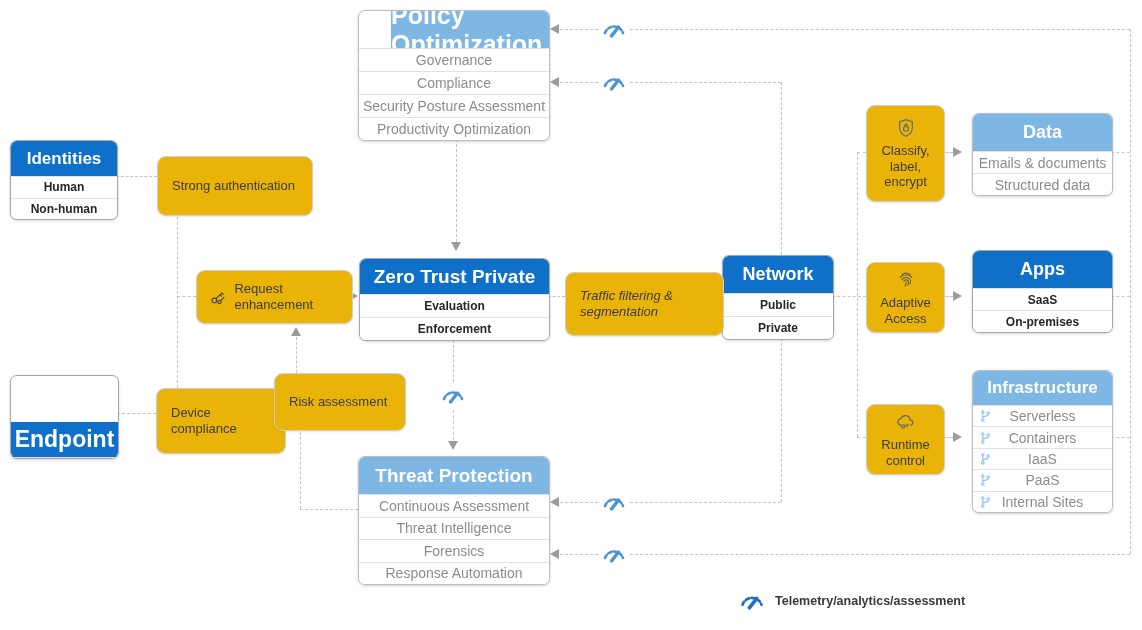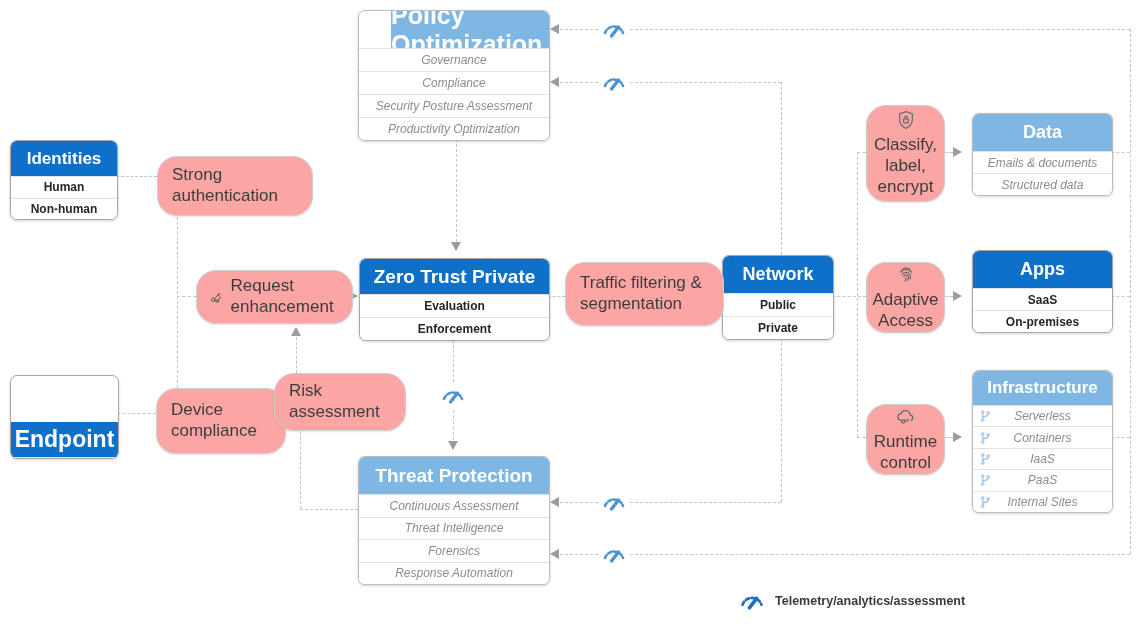--- a/index.html
+++ b/index.html
@@ -21,27 +21,27 @@
   
   .panel{position:absolute;display:flex;flex-direction:column;border-radius:7px;overflow:hidden;
          background:#fff;border:1px solid #a8a8a8;box-shadow:0 1px 3px rgba(0,0,0,.18);}
   .panel.light{border-color:#bdbdbd;}
   .panel-header{display:flex;align-items:center;justify-content:center;color:#fff;font-weight:bold;flex:0 0 auto;}
   .hdr-dark{background:#0e70c8;}
   .hdr-light{background:#7eb7e4;}
   .panel-row{flex:1 1 0;display:flex;align-items:center;justify-content:center;background:#fff;
              border-top:1px solid #e2e2e2;position:relative;}
   .rows-dark .panel-row{font-size:12px;font-weight:600;color:#262626;}
-  .rows-light .panel-row{font-size:12px;color:#8c8c8c;font-style:italic;}
+  .rows-light .panel-row{font-size:14px;color:#8c8c8c;}
   .row-icon{position:absolute;left:7px;top:50%;transform:translateY(-50%);display:flex;}
 
   
-  .lbox{position:absolute;background:#fca5a5;border:1px solid #cfcfcf;border-radius:20px;
+  .lbox{position:absolute;background:#eab308;border:1px solid #cfcfcf;border-radius:9px;
         box-shadow:0 1px 2px rgba(0,0,0,.10);display:flex;align-items:center;
-        color:#3d3d3d;font-size:17px;line-height:1.22;}
+        color:#3d3d3d;font-size:13px;line-height:1.22;}
   .lbox.pad{padding:6px 10px 6px 14px;}
   .lbox.center{flex-direction:column;justify-content:center;text-align:center;gap:4px;}
   .pre{white-space:pre-line;}
 
   
   .legend-item{position:absolute;display:flex;align-items:center;gap:9px;
                font-size:12.5px;font-weight:600;color:#3a3a3a;}
 </style>
 </head>
 <body>
@@ -246,21 +246,21 @@
   </div>
 
   <div class="lbox pad" style="left:156px;top:388px;width:104px;height:52px;">
     <span>Device compliance</span>
   </div>
 
   <div class="lbox pad" style="left:274px;top:373px;width:106px;height:44px;">
     <span>Risk assessment</span>
   </div>
 
-  <div class="lbox pad" style="left:565px;top:262px;width:133px;height:50px;">
+  <div class="lbox pad" style="left:565px;top:272px;width:133px;height:50px;font-style:italic;">
     <span>Traffic filtering &amp; segmentation</span>
   </div>
 
   <div class="lbox center" style="left:866px;top:105px;width:77px;height:95px;">
     <svg width="22" height="22" viewBox="0 0 24 24" fill="none" stroke="#6e6e6e" stroke-width="1.4" stroke-linejoin="round">
         <path d="M12 2.8 L19 5.3 V11 C19 16 16.2 19.6 12 21.2 C7.8 19.6 5 16 5 11 V5.3 Z"></path>
         <rect x="9.4" y="10.8" width="5.2" height="4.4" rx="0.8"></rect>
         <path d="M10.5 10.8 V9.4 a1.5 1.5 0 0 1 3 0 v1.4"></path>
       </svg>
     <span class="pre">Classify,

